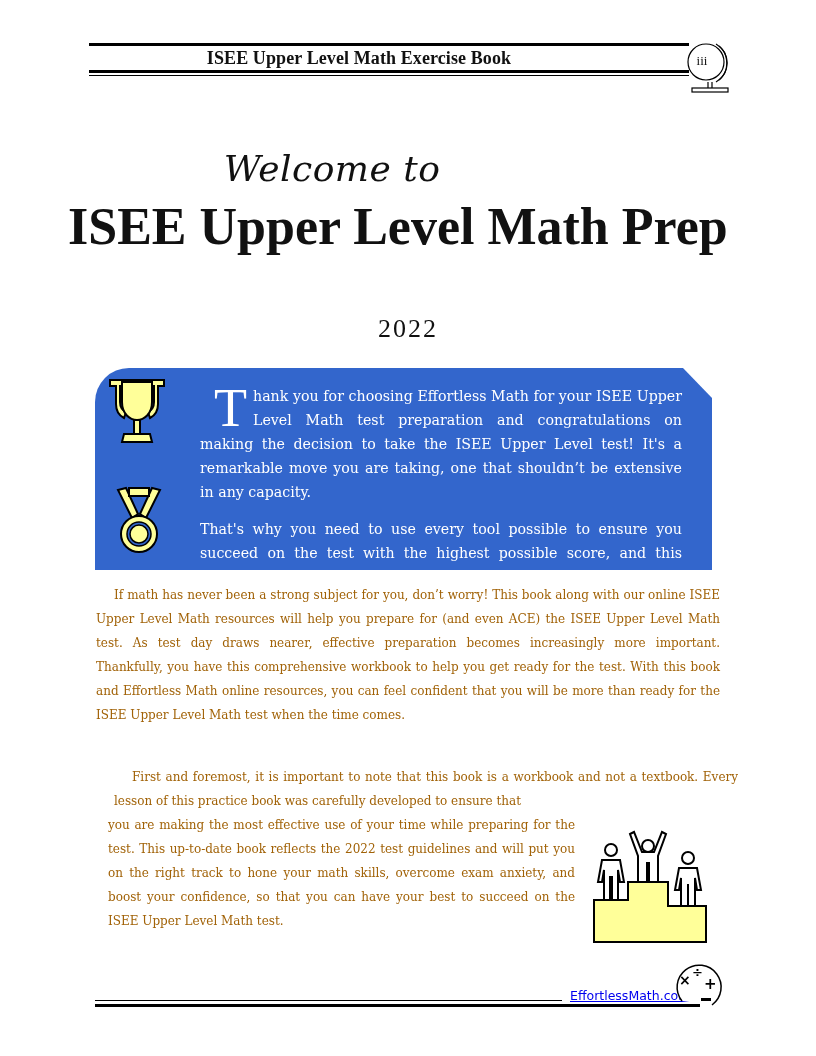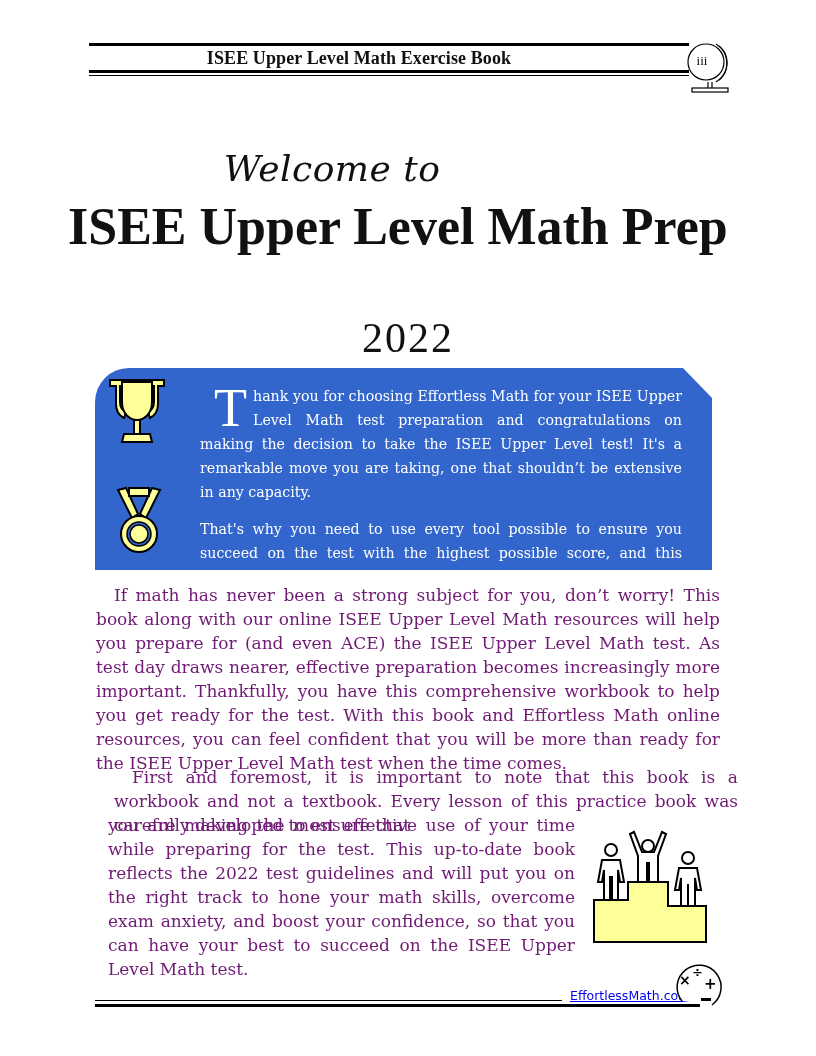--- a/index.html
+++ b/index.html
@@ -26,21 +26,21 @@
       left: 0; top: 148px; width: 664px; text-align: center;
       font-family: "DejaVu Serif", serif; font-style: italic; font-size: 36px; font-weight: normal; color: #111;
       letter-spacing: 0.5px;
     }
     .main-title {
       left: 68px; top: 198px; width: 696px; 
       font-family: "Liberation Serif", serif; font-weight: bold; font-size: 52px; line-height: 58px;
     }
     .year {
       left: 0; top: 314px; width: 816px; text-align: center;
-      font-family: "Liberation Serif", serif; font-size: 42px; letter-spacing: 2px;
+      font-family: "Liberation Serif", serif; font-size: 26px; letter-spacing: 2px;
     }
     
     .bluebox {
       left: 95px; top: 368px; width: 617px; height: 202px; background: #3366cc;
       border-top-left-radius: 34px;
       clip-path: polygon(0 0, 588px 0, 617px 30px, 617px 202px, 0 202px);
     }
     .box-text {
       left: 200px; width: 482px; color: #ffffff;
       font-family: "DejaVu Serif", serif; font-size: 14.2px; line-height: 24px; text-align: justify;
@@ -50,22 +50,22 @@
     .box-p2 { top: 493px; margin-top: 24px; }
     .dropcap {
       float: left; font-family: "Liberation Serif", serif; font-size: 54px; line-height: 44px;
       margin: 2px 6px 0 14px; color: #ffffff;
     }
     .trophy { left: 106px; top: 376px; width: 62px; height: 72px; }
     .medal { left: 114px; top: 486px; width: 50px; height: 70px; }
     
     .para {
       left: 96px; width: 624px;
-      font-family: "DejaVu Serif", serif; font-size: 17px; line-height: 24px; text-align: justify;
-      color: #701a75;
+      font-family: "DejaVu Serif", serif; font-size: 12px; line-height: 24px; text-align: justify;
+      color: #a16207;
     }
     .para-1 { top: 583px; text-indent: 18px; }
     .para-2 { top: 765px; text-indent: 18px; margin-left: 18px; }
     .para-2b { left: 108px; top: 813px; width: 467px; }
     .podium { left: 590px; top: 830px; width: 120px; height: 115px; }
     
     .ftr-thin { left: 95px; top: 1000px; width: 465px; height: 1px; background: #000; }
     .ftr-thin2 { left: 470px; top: 1000px; width: 92px; height: 1px; background: #000; }
     .ftr-thick { left: 95px; top: 1004px; width: 605px; height: 3px; background: #000; }
     .ftr-link {

